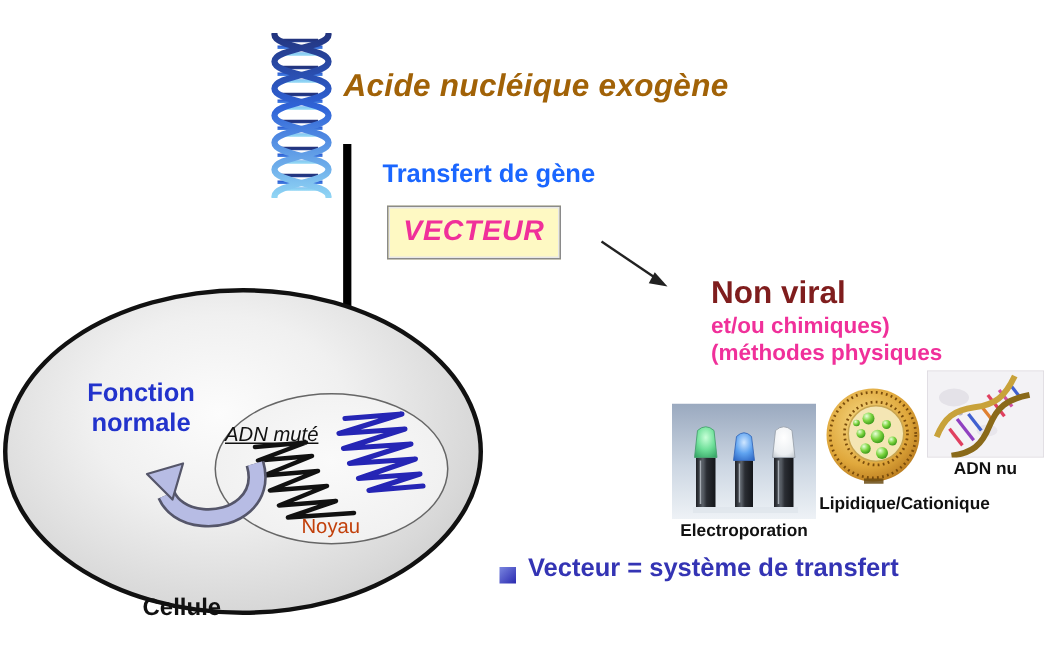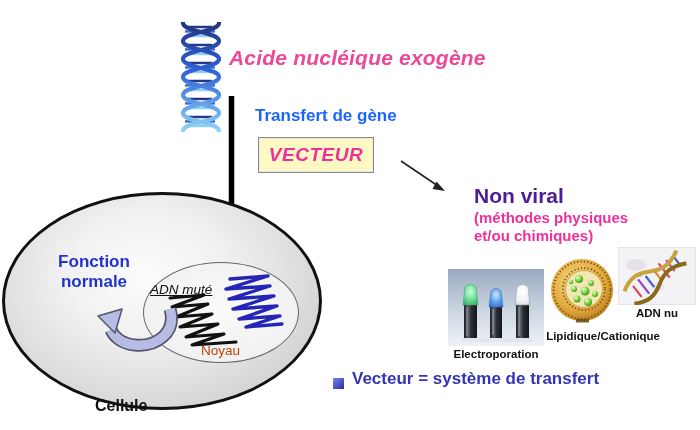--- a/index.html
+++ b/index.html
@@ -1,28 +1,28 @@
 <!DOCTYPE html>
 <html><head>
 <meta charset="utf-8">
 <style>
   html,body{margin:0;padding:0;background:#fff;}
   #canvas{position:relative;width:700px;height:430px;background:#fff;overflow:hidden;
           font-family:"Liberation Sans",sans-serif;}
   .abs{position:absolute;}
 
-  .heading{left:229px;top:46px;font-size:21px;font-weight:bold;font-style:italic;color:#ec4899;
+  .heading{left:229px;top:46px;font-size:21px;font-weight:bold;font-style:italic;color:#a16207;
            letter-spacing:.2px;white-space:nowrap;}
   .transfer{left:255px;top:106px;font-size:17px;font-weight:bold;color:#1a66ff;white-space:nowrap;}
   .vecteur-box{left:258px;top:137px;width:114px;height:34px;background:#fef9c3;
                border:1.5px solid #8a8a8a;display:flex;align-items:center;justify-content:center;
                box-shadow:0 0 0 1px #e8e8e8 inset;}
   .vecteur-box span{font-size:19px;font-weight:bold;font-style:italic;color:#f0309a;letter-spacing:.5px;}
 
-  .nonviral-title{left:474px;top:184px;font-size:21px;font-weight:bold;color:#4c1d95;white-space:nowrap;text-align:right;}
+  .nonviral-title{left:474px;top:184px;font-size:21px;font-weight:bold;color:#7f1d1d;white-space:nowrap;text-align:right;}
   .nonviral-sub{left:474px;top:209px;font-size:15px;font-weight:bold;color:#f0309a;line-height:18px;white-space:nowrap;}
 
   .cell{left:2px;top:192px;width:314px;height:212px;border:3px solid #111;border-radius:50%;
         background:radial-gradient(ellipse at 45% 38%, #fcfcfc 0%, #f0f0f0 35%, #d8d8d8 70%, #bfbfbf 100%);}
   .nucleus{left:143px;top:262px;width:154px;height:99px;border:1.5px solid #666;border-radius:50%;
            background:radial-gradient(ellipse at 50% 45%, #fafafa 0%, #f1f1f1 70%, #e4e4e4 100%);}
   .function{left:38px;top:252px;width:112px;text-align:center;font-size:17px;font-weight:bold;
             color:#2233cc;line-height:20px;}
   .adn-mute{left:150px;top:282px;font-size:13.5px;font-style:italic;color:#111;
             text-decoration:underline;white-space:nowrap;}
@@ -82,22 +82,22 @@
     <polygon points="2.5,149 24.5,149 13.5,179" fill="#000"></polygon>
   </svg>
 
   <svg class="abs" style="left:398px;top:158px;" width="54" height="40" viewBox="0 0 54 40">
     <line x1="3" y1="3" x2="40" y2="28" stroke="#222" stroke-width="1.6"></line>
     <polygon points="47,33 38.5,23.5 34.5,30.9" fill="#222"></polygon>
   </svg>
 
   <div class="abs nonviral-title">Non viral</div>
   <div class="abs nonviral-sub">
+    <div>et/ou chimiques)</div>
     <div>(méthodes physiques</div>
-    <div>et/ou chimiques)</div>
   </div>
 
   <div class="abs cell"></div>
   <div class="abs nucleus"></div>
 
   <div class="abs function">
     <div>Fonction</div>
     <div>normale</div>
   </div>
 

